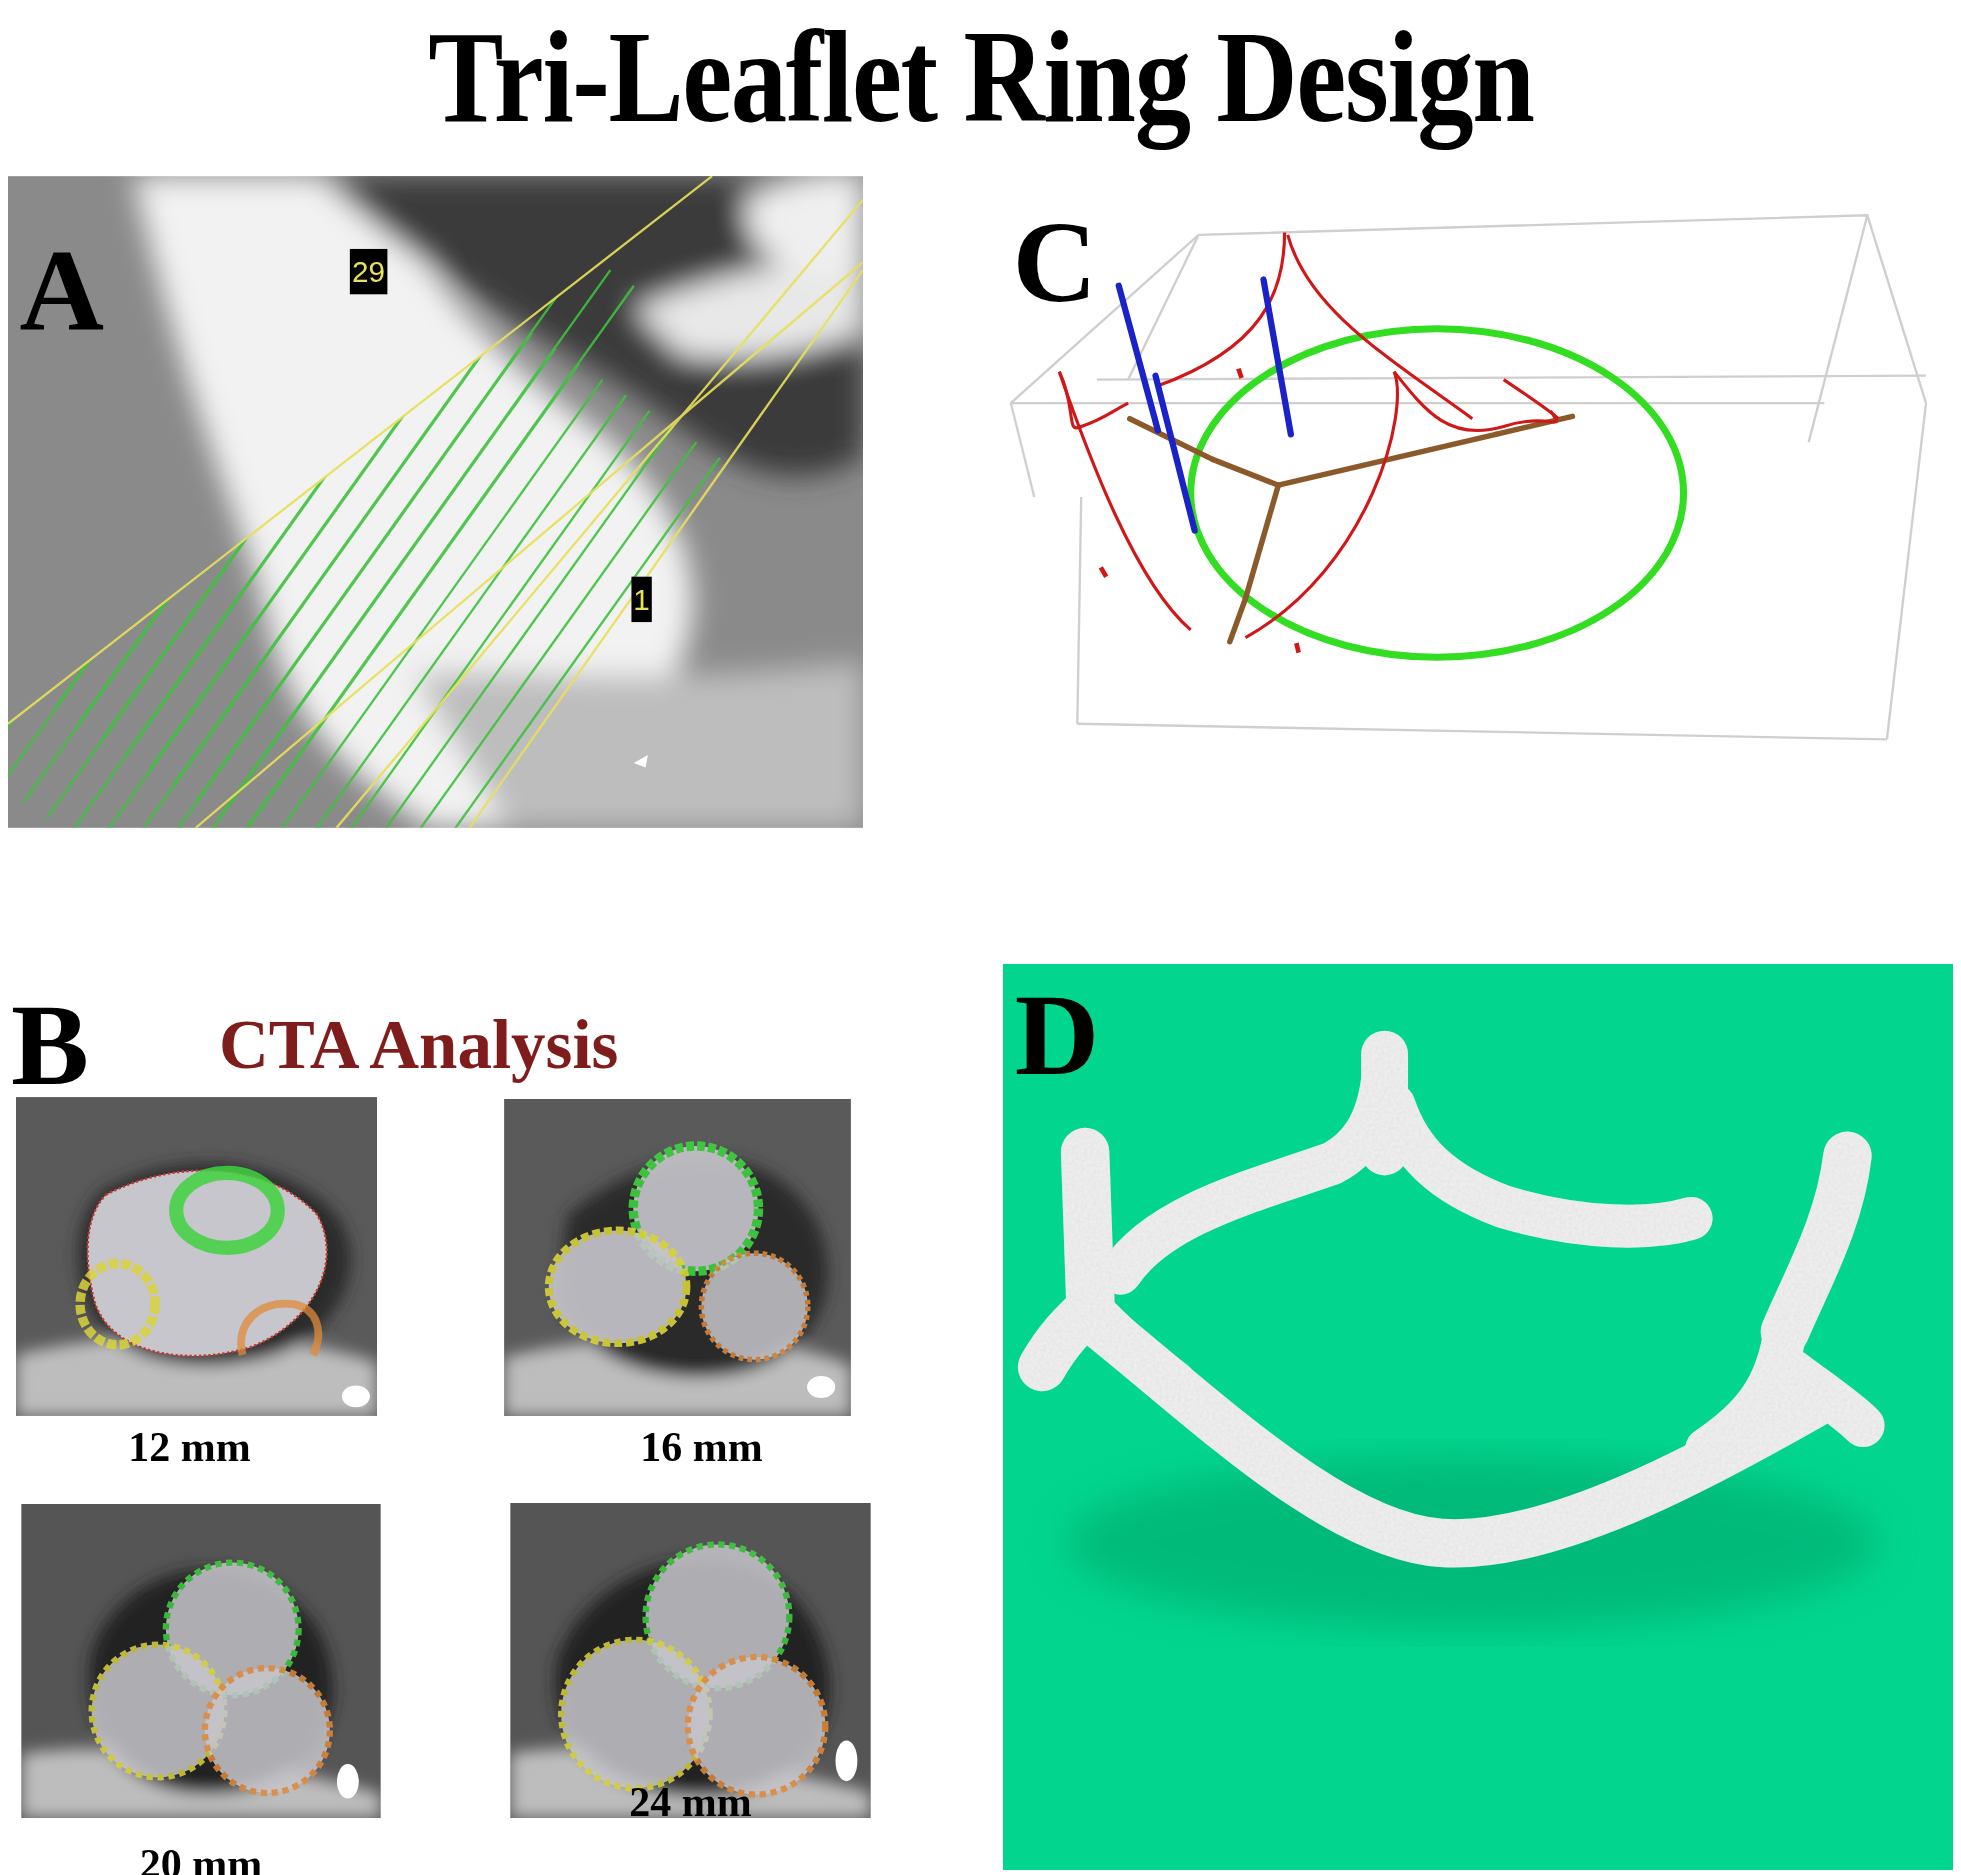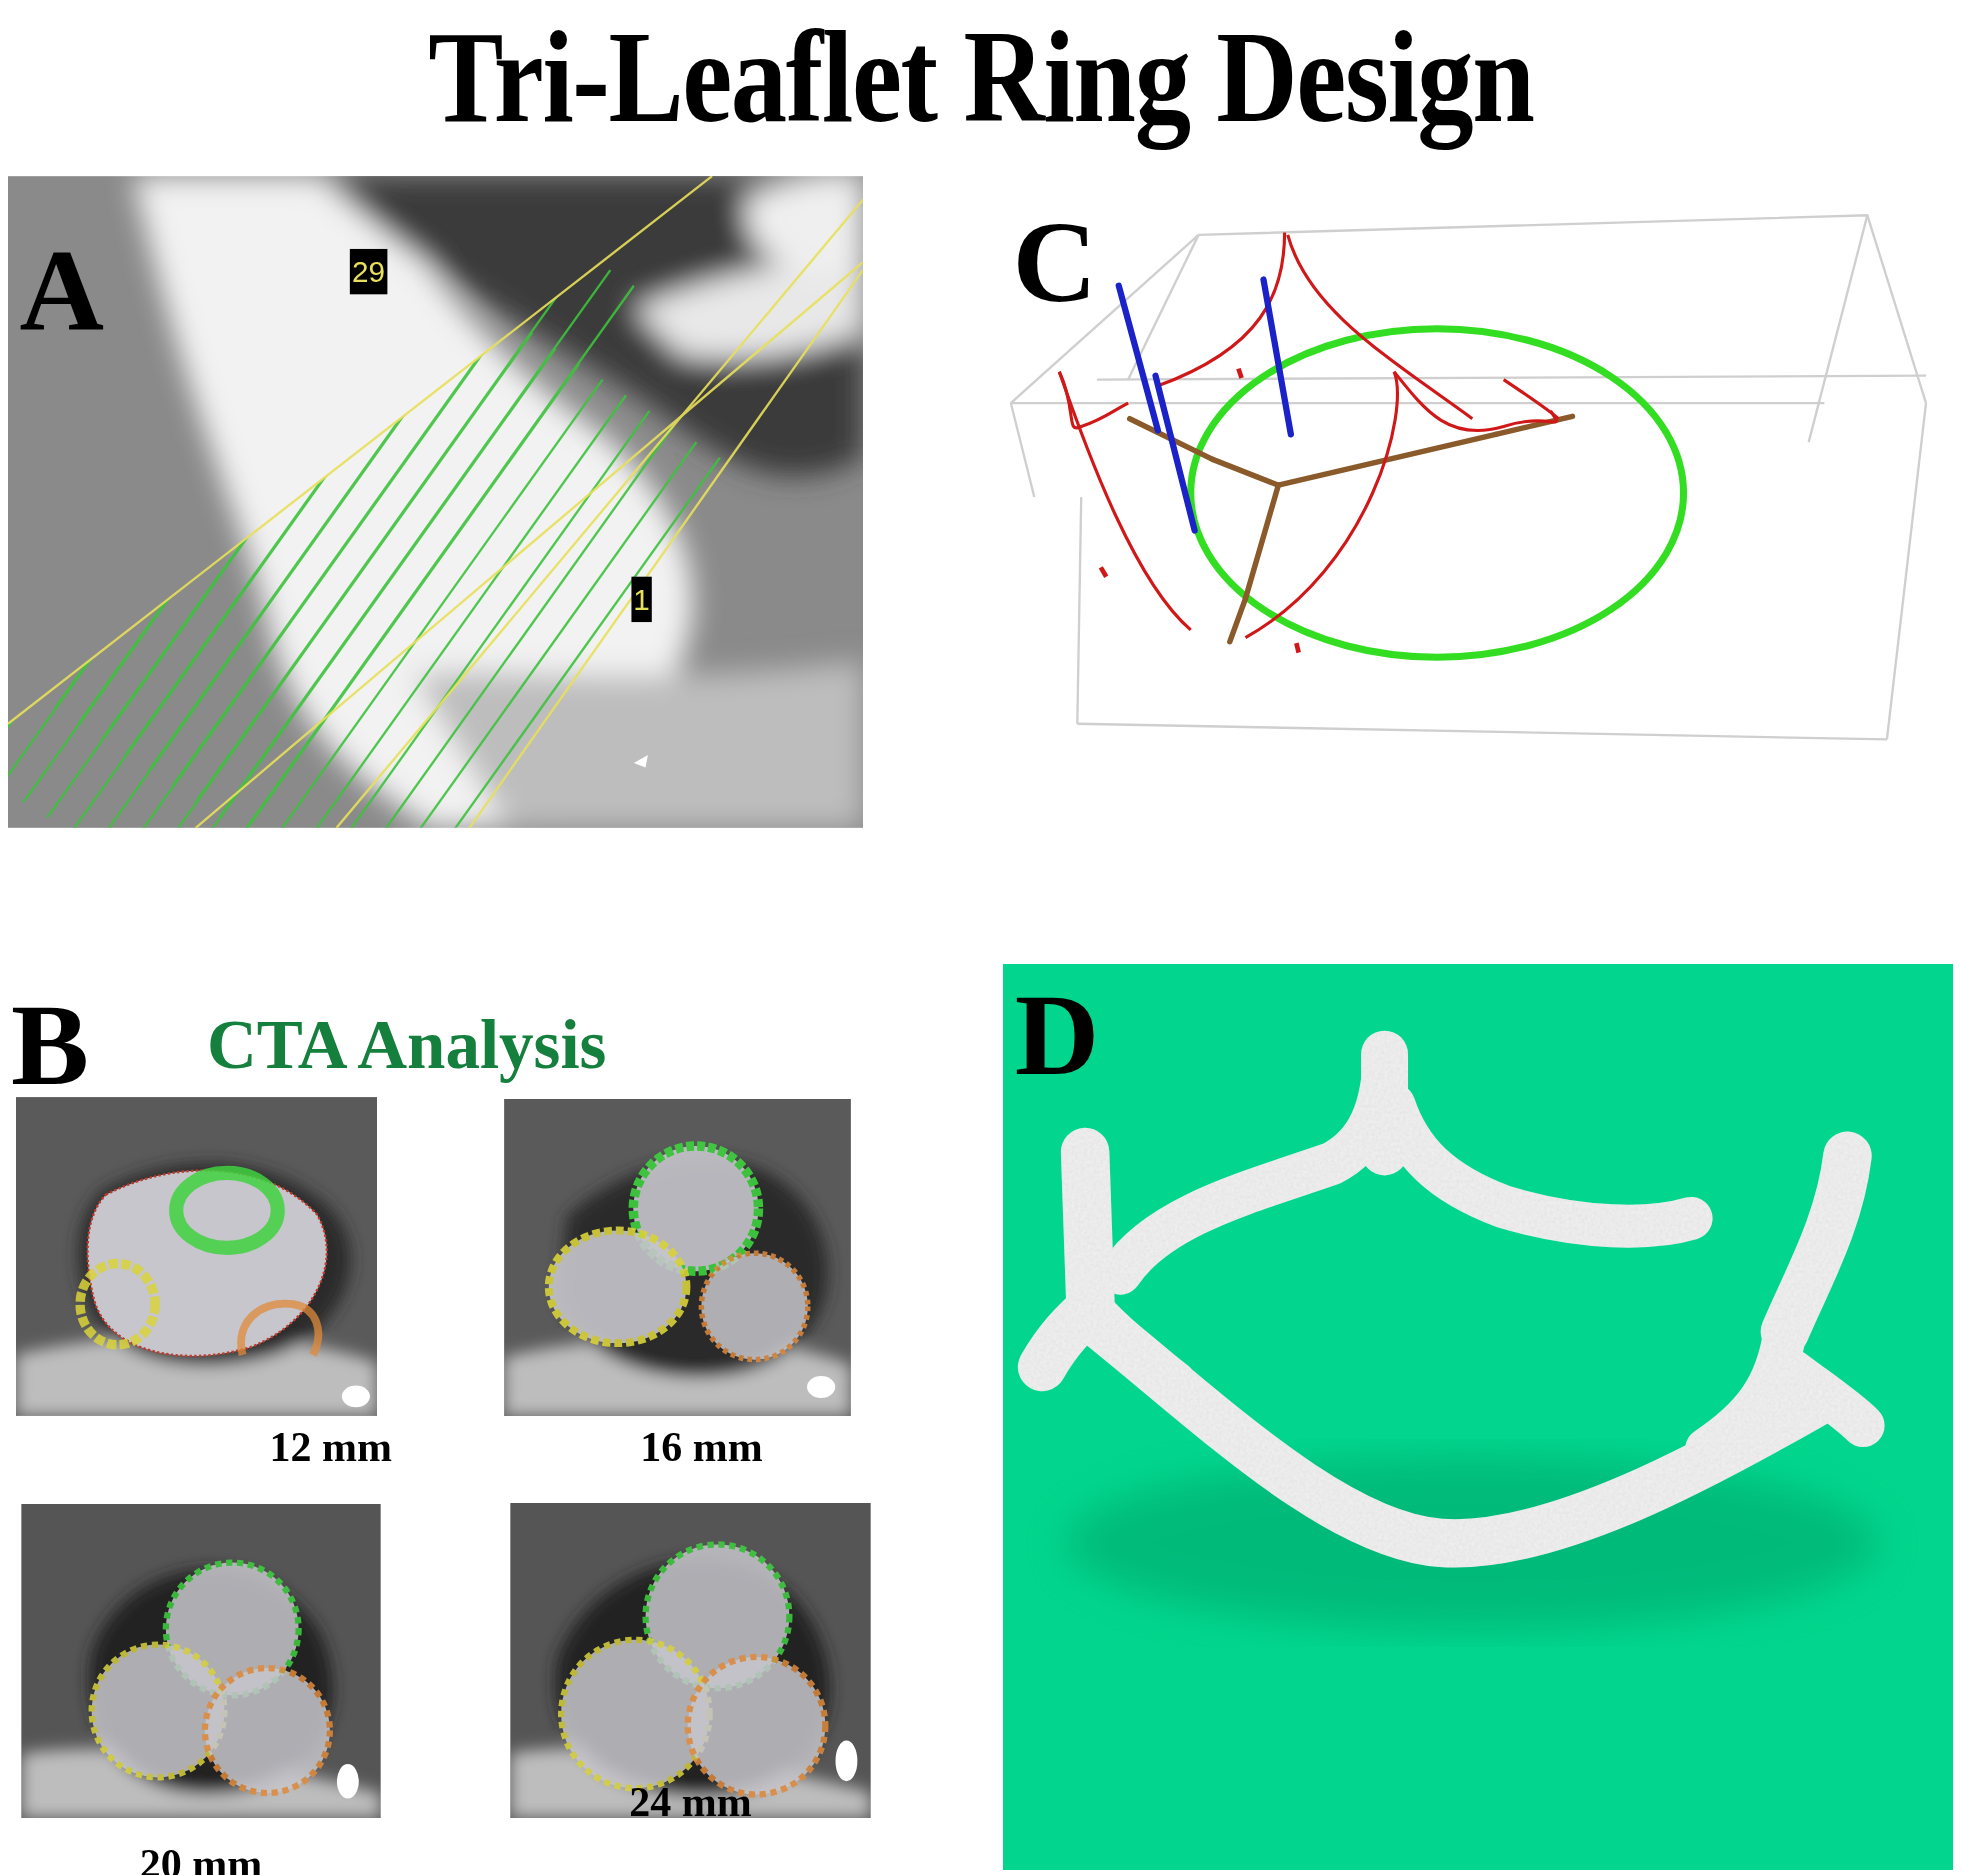--- a/index.html
+++ b/index.html
@@ -1,20 +1,20 @@
 <!DOCTYPE html>
 <html style="font-size:12.5px"><head>
 <meta charset="utf-8">
 <style>
   html, body { margin:0; padding:0; background:#ffffff; }
   body { width:1962px; height:1876px; position:relative; overflow:hidden; font-family:"Liberation Serif","DejaVu Serif",serif; }
   .abs { position:absolute; }
   .title { left:0; top:6.3px; width:1962px; text-align:center; font-weight:bold; font-size:131px; line-height:141px; color:#000; letter-spacing:-1.6px; transform:scaleX(0.86); transform-origin:center; }
   .panel-letter { font-weight:bold; color:#000; font-size:117px; line-height:117px; }
-  .sub-title { font-weight:bold; font-size:69px; line-height:70px; color:#15803d; }
+  .sub-title { font-weight:bold; font-size:69px; line-height:70px; color:#7f1d1d;margin-left:12px; }
   .caption { font-weight:bold; font-size:42px; line-height:47px; color:#000; text-align:center; }
   svg { display:block; }
 </style>
 </head>
 <body>
 
 <div class="abs title">Tri-Leaflet Ring Design</div>
 
 <div class="abs" style="left:7.8px; top:176px; width:855px; height:652px; overflow:hidden;">
   <svg width="855" height="652" viewBox="0 0 1093 833">
@@ -157,21 +157,21 @@
         <path d="M0,330 C120,300 320,290 462,340 L462,408 L0,408 Z" fill="#bdbdbd"></path>
         <path d="M110,120 C200,70 320,70 400,140 C460,200 420,300 330,330 C230,360 120,340 90,260 C70,200 80,150 110,120 Z" fill="#2a2a2a"></path>
       </g>
       <path d="M115,125 C200,80 320,80 385,150 C420,210 380,290 300,320 C220,345 120,330 100,260 C85,200 90,150 115,125 Z" fill="#c6c6cc" stroke="#c0392b" stroke-width="3" stroke-dasharray="3,3"></path>
       <ellipse cx="270" cy="145" rx="65" ry="48" fill="none" stroke="#3fd23f" stroke-width="18" opacity="0.85"></ellipse>
       <ellipse cx="130" cy="265" rx="48" ry="52" fill="none" stroke="#d8d23a" stroke-width="12" stroke-dasharray="12,4" opacity="0.85"></ellipse>
       <path d="M290,330 C280,290 310,260 355,265 C385,270 395,300 380,330" fill="none" stroke="#e08a3a" stroke-width="10" opacity="0.75"></path>
       <ellipse cx="435" cy="383" rx="18" ry="14" fill="#ffffff"></ellipse>
     </svg>
   </div>
-  <div class="abs caption" style="left:31px; top:462px; width:361px;text-align:right;">12 mm</div>
+  <div class="abs caption" style="left:9px; top:462px; width:361px;">12 mm</div>
 
   <div class="abs" style="left:504px; top:137px; width:347px; height:317px;">
     <svg width="347" height="317" viewBox="0 0 443 405">
       <defs>
           <filter id="bl2">
             <feGaussianBlur stdDeviation="10"></feGaussianBlur>
           </filter>
         </defs>
       <rect width="443" height="405" fill="#5a5a5a"></rect>
       <g filter="url(#bl2)">

